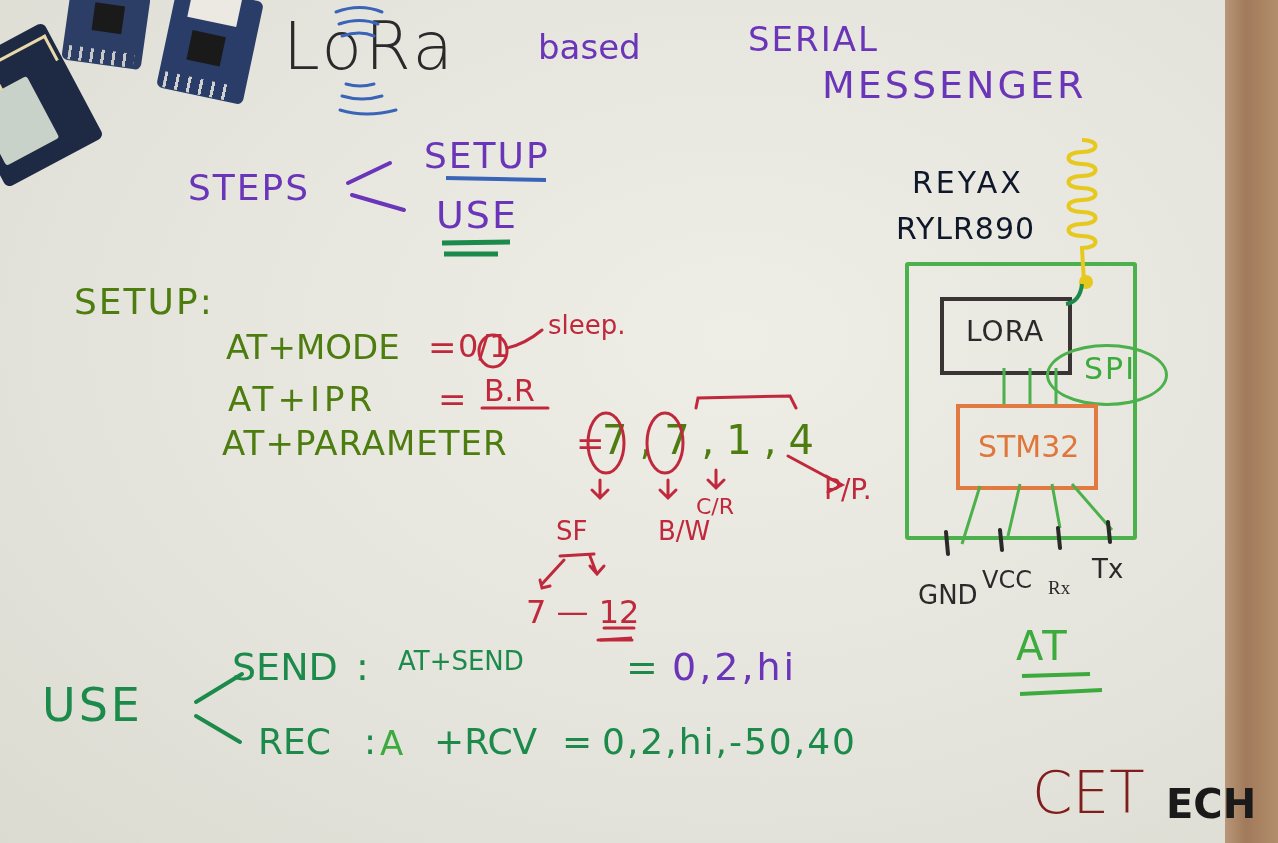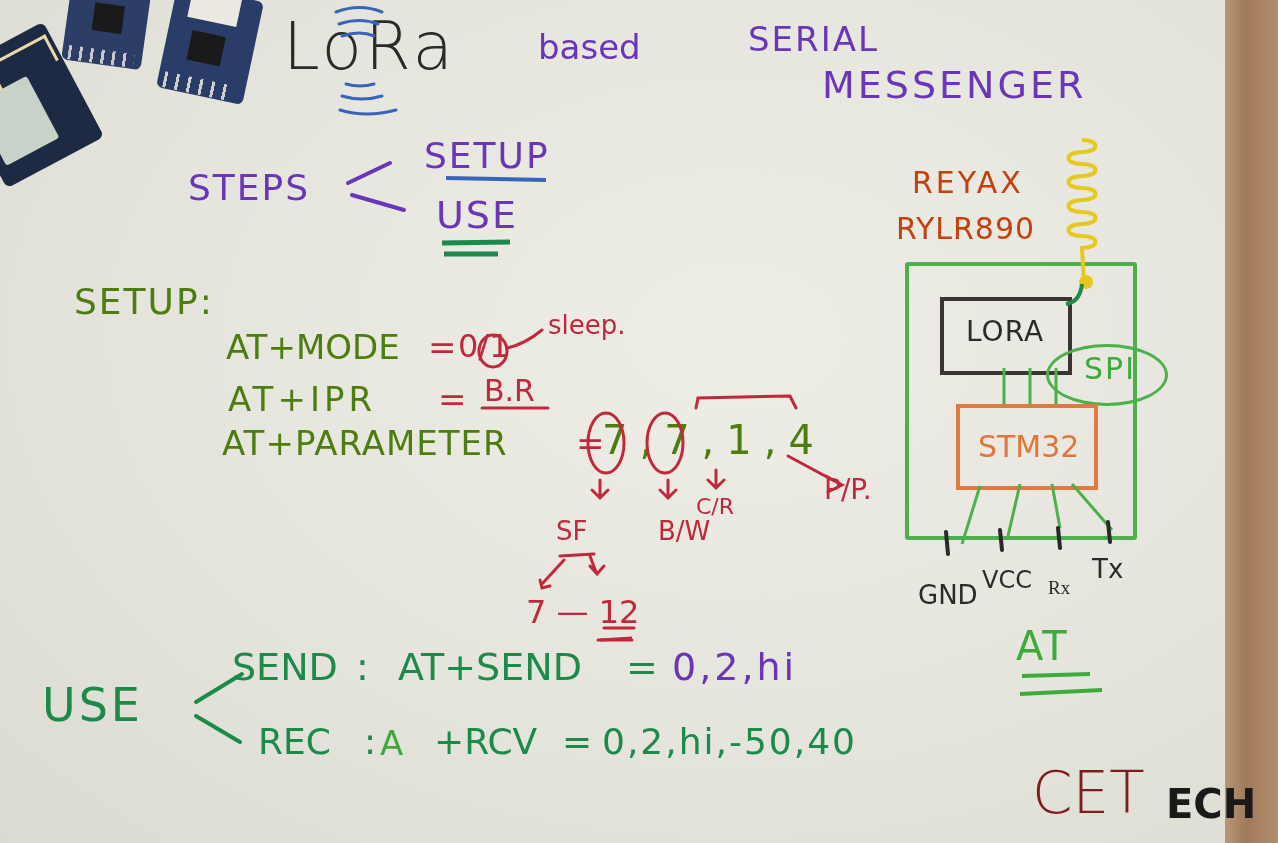--- a/index.html
+++ b/index.html
@@ -9,21 +9,21 @@
   #edge { position:absolute; left:1225px; top:0; width:53px; height:843px;
     background: linear-gradient(90deg,#b89677,#a07a5a 40%,#b38e6c); }
   .t { position:absolute; white-space:nowrap; line-height:1; font-family:"DejaVu Sans", sans-serif; }
   .purple { color:#6a35b8; }
   .blue { color:#4d7c0f; }
   .red { color:#c0283c; }
   .green { color:#1c8a4a; }
   .lgreen { color:#3caa3c; }
   .dark { color:#2a2a2a; }
   .orange { color:#e0763a; }
-  .maroon { color:#c2410c; }
+  .maroon { color:#0f172a; }
   .board { position:absolute; border-radius:6px; }
   svg.overlay { position:absolute; left:0; top:0; width:1278px; height:843px; pointer-events:none; }
 </style>
 </head>
 <body>
 
 <div id="board"></div>
 <div id="edge"></div>
 
 <div class="board" style="left:-30px;top:40px;width:110px;height:130px;background:#1e2a44;transform:rotate(-28deg);">
@@ -74,21 +74,21 @@
 <div class="t red" style="left:642px;top:518px;font-size:26px;margin-left:16px;">B/W</div>
 <div class="t red" style="left:696px;top:496px;font-size:22px;">C/R</div>
 <div class="t red" style="left:824px;top:476px;font-size:28px;">P/P.</div>
 <div class="t red" style="left:526px;top:596px;font-size:32px;">7 — 12</div>
 
 <div class="t green" style="left:42px;top:682px;font-size:46px;letter-spacing:3px;">USE</div>
 
 <div style="position:absolute;left:232px;top:648px;">
   <span class="t green" style="left:0;top:0;font-size:38px;">SEND</span>
   <span class="t green" style="left:124px;top:0;font-size:38px;">:</span>
-  <span class="t green" style="left:166px;top:0;font-size:38px;text-align:center;">AT+SEND</span>
+  <span class="t green" style="left:166px;top:0;font-size:26px;text-align:center;">AT+SEND</span>
   <span class="t green" style="left:394px;top:0;font-size:38px;">=</span>
   <span class="t purple" style="left:440px;top:0;font-size:38px;letter-spacing:3px;">0,2,hi</span>
 </div>
 
 <div style="position:absolute;left:258px;top:724px;">
   <span class="t green" style="left:0;top:0;font-size:36px;">REC</span>
   <span class="t green" style="left:106px;top:0;font-size:36px;">:</span>
   <span class="t lgreen" style="left:122px;top:2px;font-size:34px;">A</span>
   <span class="t green" style="left:176px;top:0;font-size:36px;">+RCV</span>
   <span class="t green" style="left:304px;top:0;font-size:36px;">=</span>

